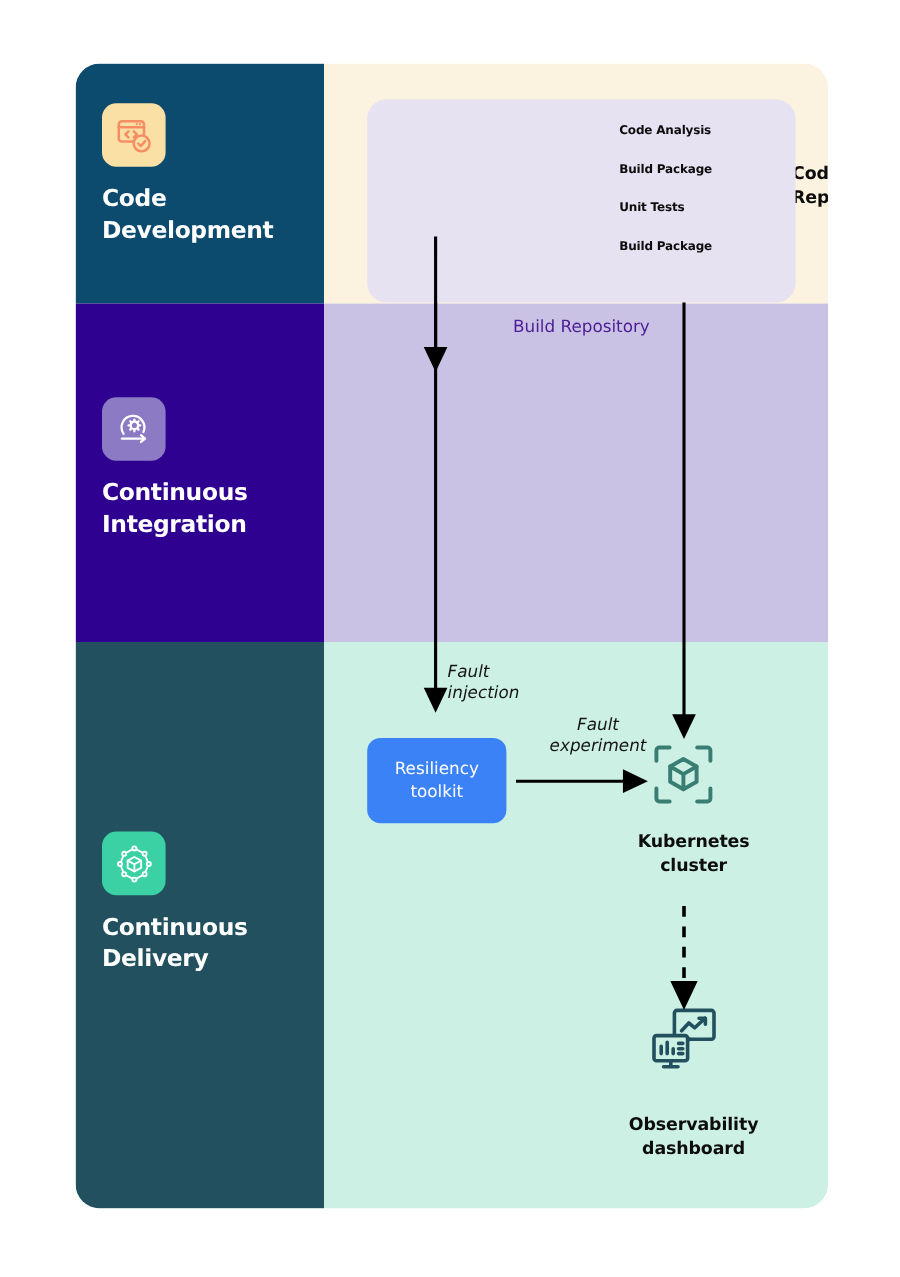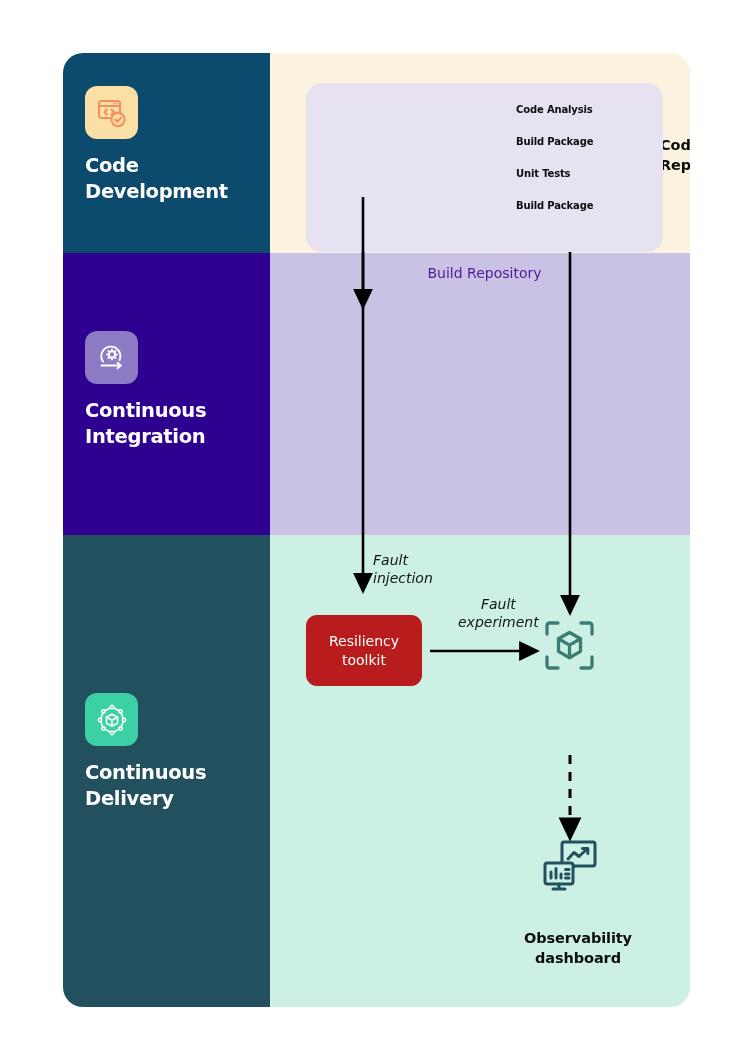--- a/index.html
+++ b/index.html
@@ -101,21 +101,21 @@
     font-size: 14px;
     font-weight: normal;
     color: #4c1d95;
   }
 
   
   #resiliency-box {
     position: absolute;
     left: 243px; top: 562px;
     width: 116px; height: 71px;
-    background: #b91c1c;
+    background: #3b82f6;
     border-radius: 11px;
     display: flex; align-items: center; justify-content: center;
   }
   #resiliency-box .txt {
     color: #ffffff;
     font-size: 14px;
     line-height: 1.3;
     text-align: center;
     white-space: pre-line;
   }
@@ -246,20 +246,22 @@
   <div class="node" id="node-k8s-icon">
     <svg width="55" height="55" viewBox="0 0 55 55" fill="none" stroke="#3A7D72" stroke-width="3.3" stroke-linecap="round" stroke-linejoin="round">
       <path d="M5 16 V7.5 A2.5 2.5 0 0 1 7.5 5 H16"></path>
       <path d="M39 5 H47.5 A2.5 2.5 0 0 1 50 7.5 V16"></path>
       <path d="M50 39 V47.5 A2.5 2.5 0 0 1 47.5 50 H39"></path>
       <path d="M16 50 H7.5 A2.5 2.5 0 0 1 5 47.5 V39"></path>
       <path d="M27.5 14.5 L38.5 20.8 V33.4 L27.5 39.7 L16.5 33.4 V20.8 Z"></path>
       <path d="M16.5 20.8 L27.5 27.1 L38.5 20.8 M27.5 27.1 V39.7"></path>
     </svg>
   </div>
+  <div class="node node-label" id="node-k8s-text">Kubernetes
+cluster</div>
 
   <div class="node" id="node-obs-icon">
     <svg width="58" height="58" viewBox="0 0 58 58" fill="none" stroke="#22505E" stroke-width="3" stroke-linecap="round" stroke-linejoin="round">
       <rect x="21" y="4" width="33" height="24" rx="2.2" fill="#CDF0E4"></rect>
       <path d="M27 21 L33 14.5 L38 18.5 L46.5 10.5"></path>
       <path d="M41.5 10.5 H46.8 V15.6"></path>
       <path d="M30 28 L26 34 L33.6 28"></path>
       <rect x="4" y="25" width="28" height="21" rx="2.2" fill="#CDF0E4"></rect>
       <path d="M10 40 V34 M15 40 V30.5 M20 40 V36"></path>
       <path d="M24.5 31.5 H28 M24.5 36 H28 M24.5 40 H28"></path>

